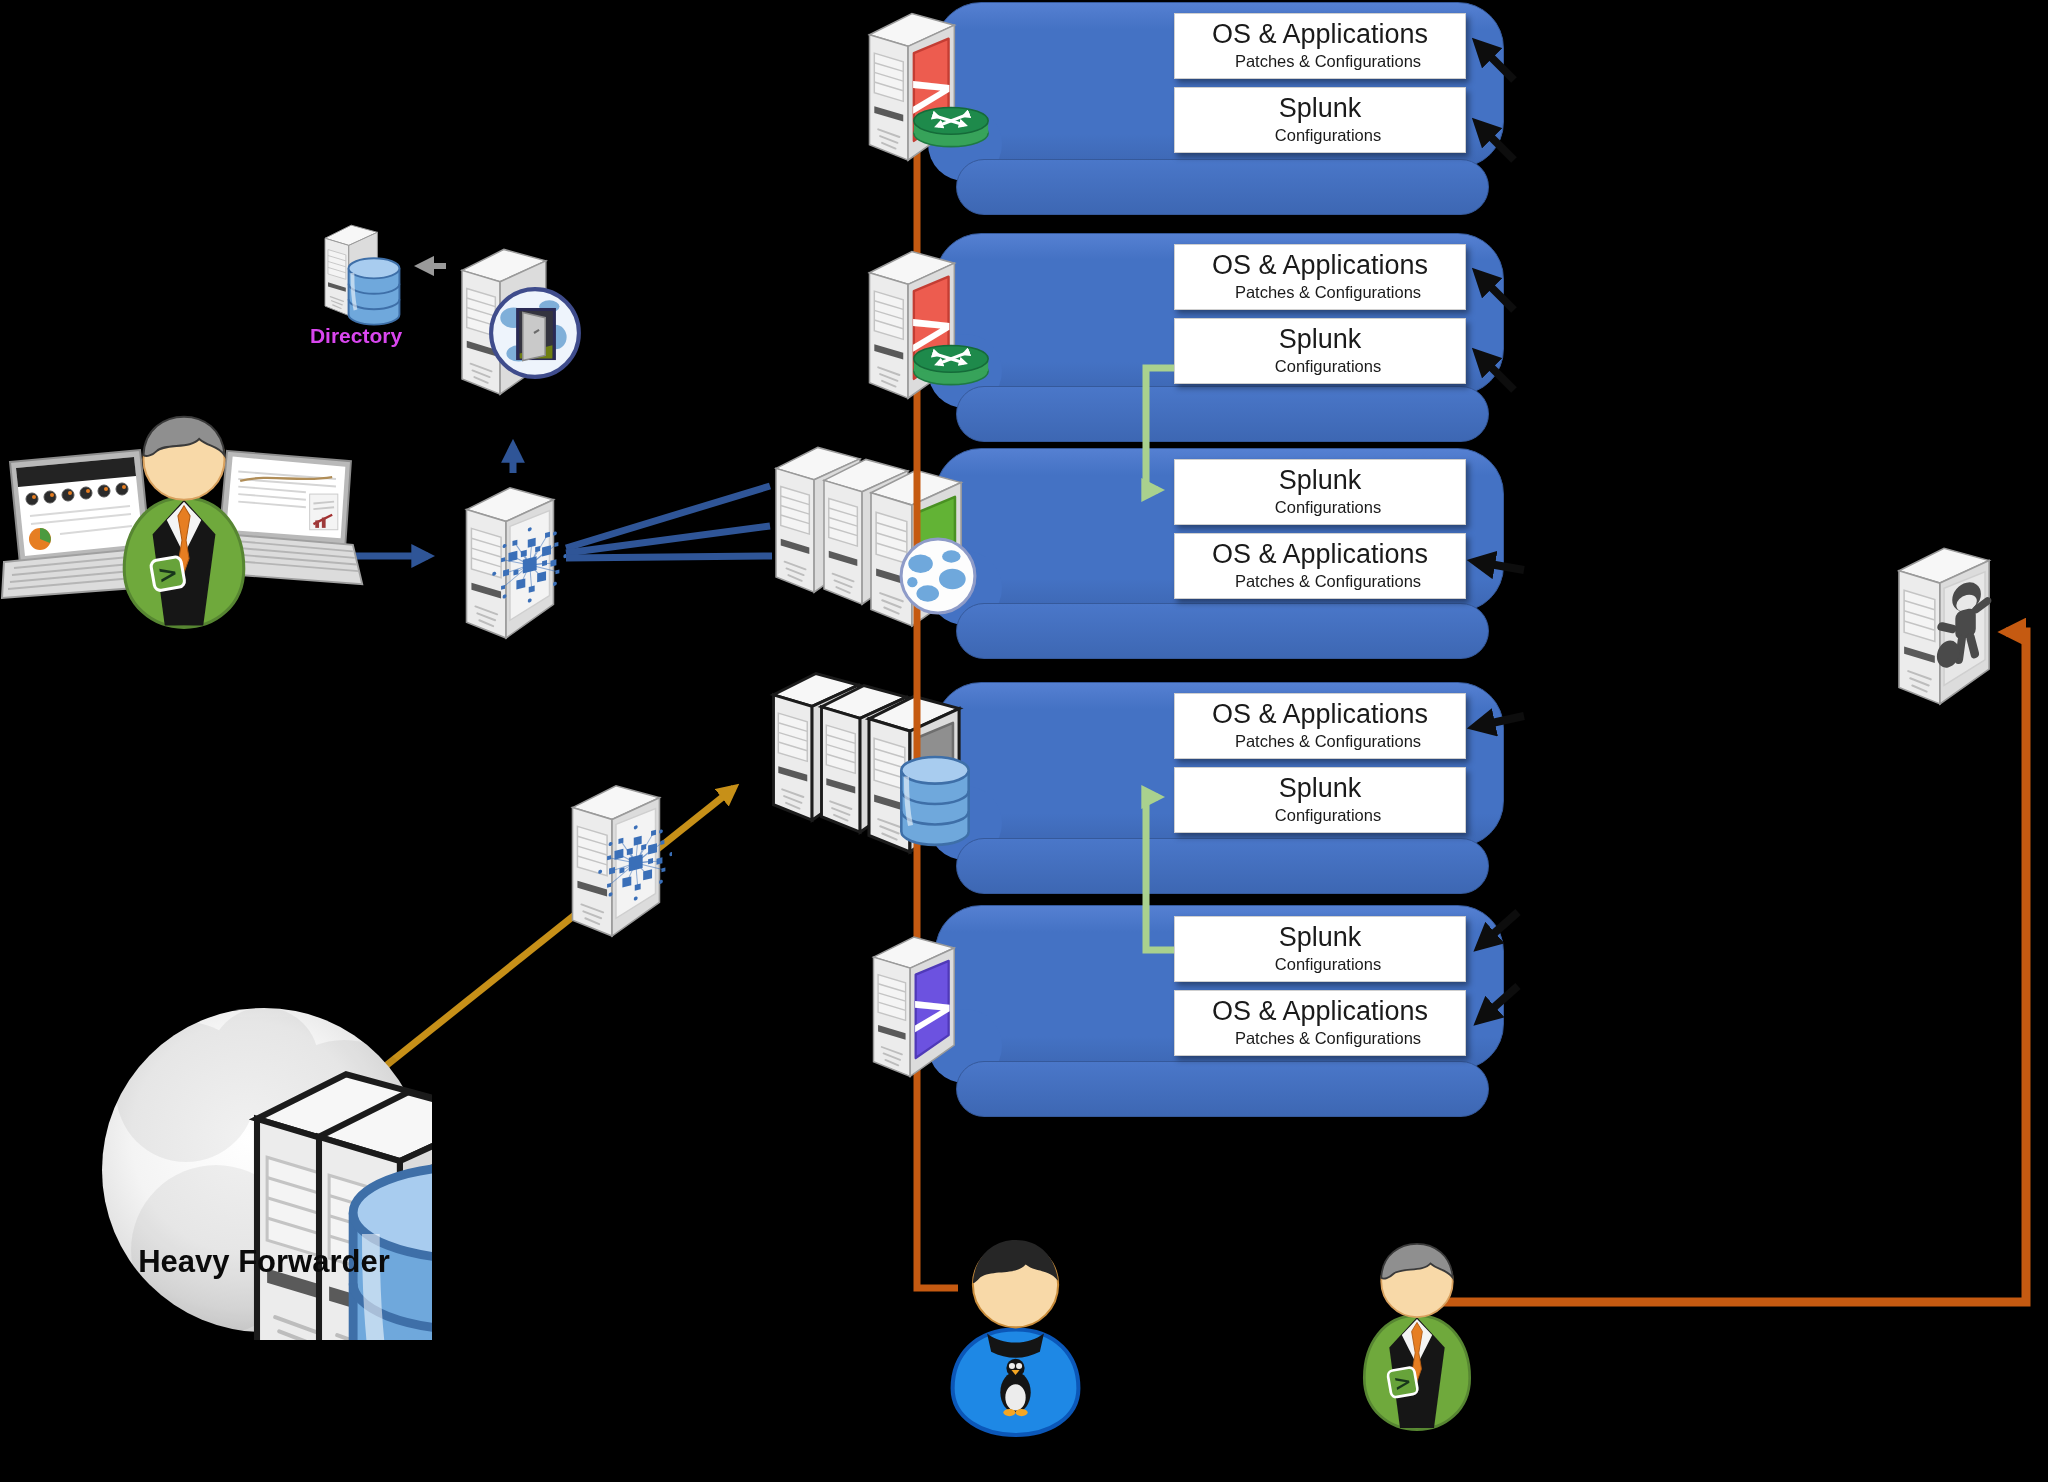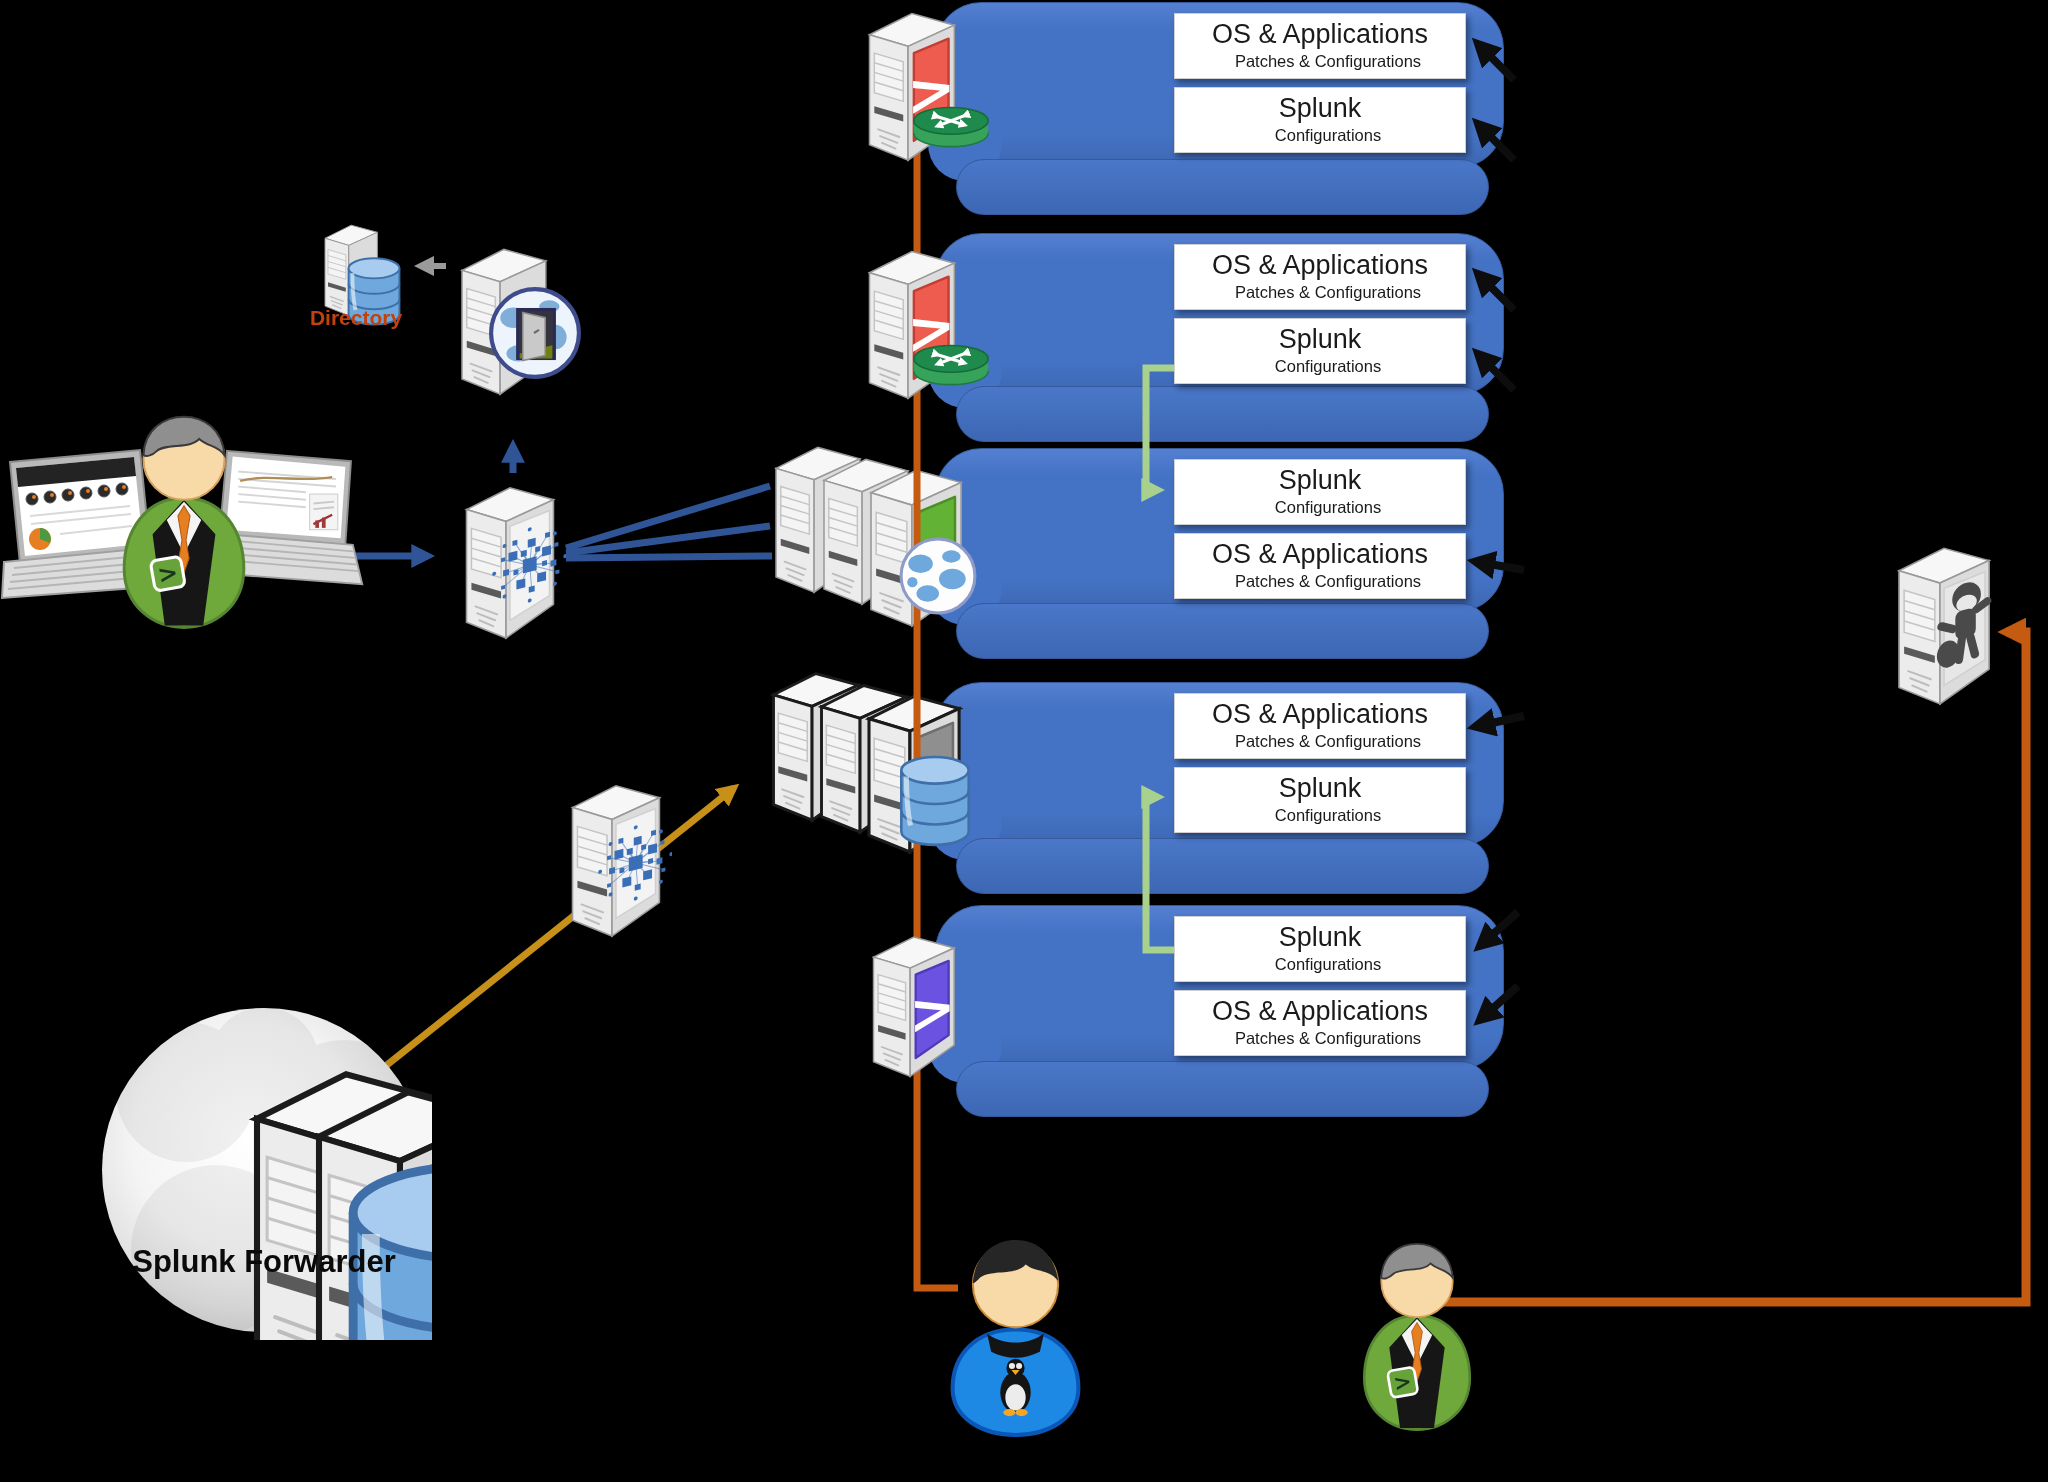--- a/index.html
+++ b/index.html
@@ -18,21 +18,21 @@
         border:1px solid #cfcfcf;box-shadow:3px 4px 6px rgba(0,0,0,.4);
         display:flex;flex-direction:column;align-items:center;justify-content:center;}
   .bx1{top:10px;} .bx2{top:84px;}
   .bt{font-size:27px;color:#1a1a1a;line-height:1.02;}
   .bs{font-size:16.5px;color:#1a1a1a;margin-top:3px;margin-left:16px;}
   .wires{position:absolute;left:0;top:0;width:2048px;height:1482px;z-index:2;}
   .icon{position:absolute;z-index:3;}
   .icon.under{z-index:1;}
   .icon svg{width:100%;height:100%;display:block;}
   .lbl{position:absolute;text-align:center;font-weight:bold;z-index:4;}
-  .lbl-directory{left:300px;top:306px;width:112px;font-size:21px;color:#c2410c;}
+  .lbl-directory{left:300px;top:324px;width:112px;font-size:21px;color:#d946ef;}
   .lbl-hf{left:96px;top:1244px;width:336px;font-size:31px;color:#0a0a0a;z-index:5;}
 </style>
 </head>
 <body>
 
 <div class="stage">
 
   <div class="block" style="top:2px;height:164px">
     <div class="wbox bx1">
       <div class="bt">OS &amp; Applications</div>
@@ -132,21 +132,21 @@
       <path d="M1514,310 L1480,276" marker-end="url(#ah-black)"></path>
       <path d="M1514,390 L1480,356" marker-end="url(#ah-black)"></path>
       <path d="M1524,570 L1478,562" marker-end="url(#ah-black)"></path>
       <path d="M1524,716 L1478,726" marker-end="url(#ah-black)"></path>
       <path d="M1518,912 L1482,944" marker-end="url(#ah-black)"></path>
       <path d="M1518,986 L1482,1018" marker-end="url(#ah-black)"></path>
     </g>
   </svg>
 
   <div class="lbl lbl-directory">Directory</div>
-  <div class="lbl lbl-hf">Splunk Forwarder</div>
+  <div class="lbl lbl-hf">Heavy Forwarder</div>
 
   <div id="icon-layer">
       <div class="icon" style="left: 852px; top: 2px; width: 116px; height: 162px;">
         <svg viewBox="0 0 112 168">
           <path d="M14,34 L58,12 L102,24 L54,46 Z" fill="#F7F7F7" stroke="#9a9a9a" stroke-width="1.6"></path>
           <path d="M14,34 L54,46 L54,164 L14,148 Z" fill="#ECECEC" stroke="#9a9a9a" stroke-width="1.6"></path>
           <path d="M54,46 L102,24 L102,130 L54,164 Z" fill="#DCDCDC" stroke="#9a9a9a" stroke-width="1.6"></path>
           <path d="M19,53 L49,62 L49,103 L19,94 Z" fill="#F4F4F4" stroke="#C4C4C4" stroke-width="1.5"></path>
           <path d="M19,63 L49,72 M19,73 L49,82 M19,83 L49,92" stroke="#C4C4C4" stroke-width="1.5" fill="none"></path>
           <path d="M19,108 L49,117 L49,124 L19,115 Z" fill="#5a5a5a"></path>

